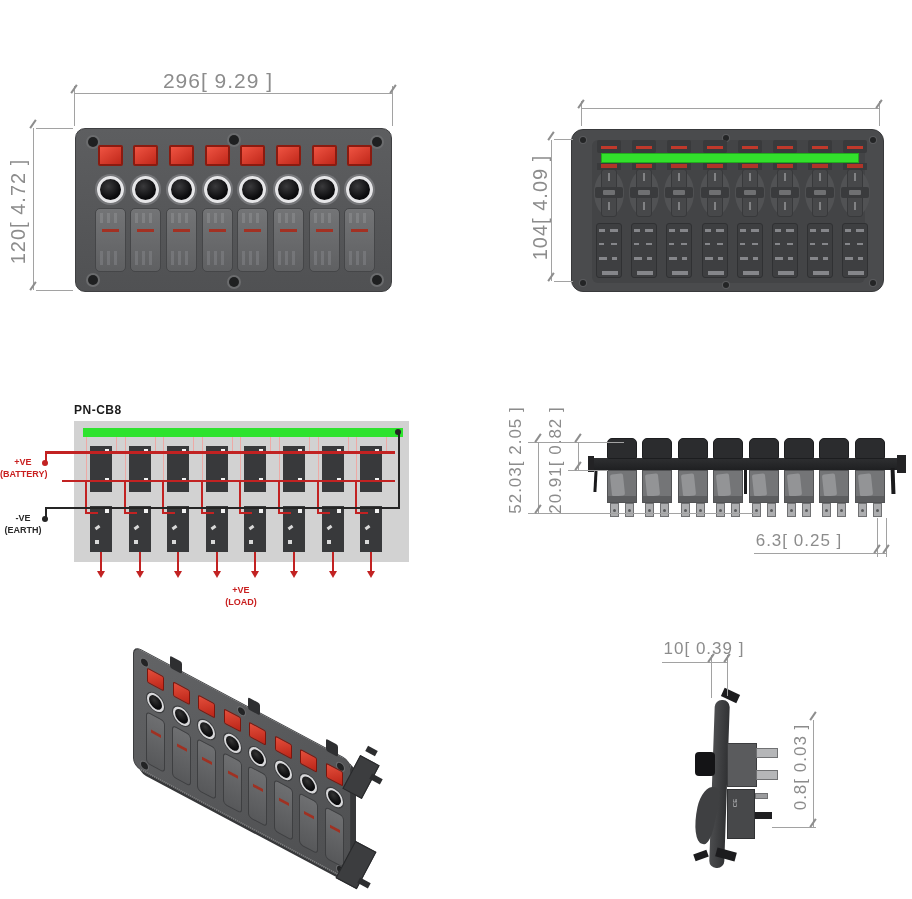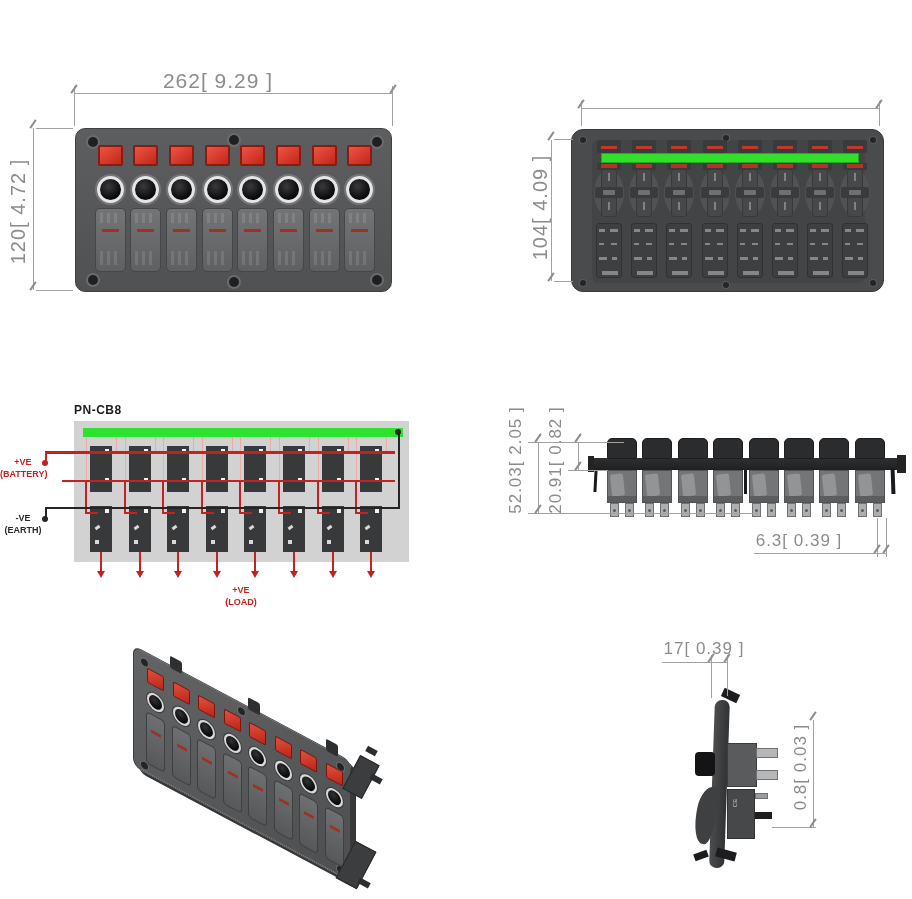--- a/index.html
+++ b/index.html
@@ -32,21 +32,21 @@
   .screw-s{position:absolute;width:6px;height:6px;border-radius:50%;background:#242526;box-shadow:0 0 0 1px #5a5b5d;}
   
   .prof{position:absolute;box-sizing:border-box;}
 </style>
 </head>
 <body>
 
 <div id="canvas">
 
 
-  <div class="dim lg" style="left:113px;top:69px;width:210px;">262[ 9.29 ]</div>
+  <div class="dim lg" style="left:113px;top:69px;width:210px;">296[ 9.29 ]</div>
   <div class="dim rot" style="left:-67px;top:200px;width:170px;">120[ 4.72 ]</div>
   <div id="front-panel">
       <div class="screw" style="position: absolute; box-sizing: border-box; left: 12px; top: 8px;"></div>
       <div class="screw" style="position: absolute; box-sizing: border-box; left: 153px; top: 6px;"></div>
       <div class="screw" style="position: absolute; box-sizing: border-box; left: 296px; top: 8px;"></div>
       <div class="screw" style="position: absolute; box-sizing: border-box; left: 12px; top: 146px;"></div>
       <div class="screw" style="position: absolute; box-sizing: border-box; left: 153px; top: 148px;"></div>
       <div class="screw" style="position: absolute; box-sizing: border-box; left: 296px; top: 146px;"></div>
       <div style="position: absolute; box-sizing: border-box; left: 21.5px; top: 16px; width: 25px; height: 21px; border-radius: 2px; background: linear-gradient(145deg, rgb(239, 84, 66), rgb(192, 39, 26)); border: 2px solid rgb(138, 27, 16);"></div>
       <div style="position: absolute; box-sizing: border-box; left: 20.5px; top: 47px; width: 27px; height: 27px; border-radius: 50%; background: radial-gradient(circle at 40% 35%, rgb(58, 58, 60), rgb(11, 11, 13) 65%); border: 3px solid rgb(230, 230, 232); box-shadow: rgb(118, 119, 122) 0px 0px 0px 2px;"></div>
@@ -412,21 +412,21 @@
     <span>-VE</span><br>
     <span>(EARTH)</span>
   </div>
   <div class="wire-label red-label" style="left:205px;top:584px;width:72px;">
     <span>+VE</span><br>
     <span>(LOAD)</span>
   </div>
 
   <div class="dim rot sm" style="left:431px;top:450px;width:170px;">52.03[ 2.05 ]</div>
   <div class="dim rot sm" style="left:471px;top:450px;width:170px;">20.91[ 0.82 ]</div>
-  <div class="dim sm" style="left:729px;top:531px;width:140px;">6.3[ 0.39 ]</div>
+  <div class="dim sm" style="left:729px;top:531px;width:140px;">6.3[ 0.25 ]</div>
   <div id="side-view" class="abs">
       <div style="position: absolute; box-sizing: border-box; left: 591px; top: 458px; width: 315px; height: 12px; background: linear-gradient(rgb(46, 47, 49), rgb(31, 32, 34));"></div>
       <div style="position: absolute; box-sizing: border-box; left: 588px; top: 456px; width: 6px; height: 16px; background: rgb(35, 35, 37);"></div>
       <div style="position: absolute; box-sizing: border-box; left: 897px; top: 455px; width: 9px; height: 18px; background: rgb(35, 35, 37);"></div>
       <div style="position: absolute; box-sizing: border-box; left: 594px; top: 470px; width: 3px; height: 22px; background: rgb(26, 26, 28); transform: rotate(3deg);"></div>
       <div style="position: absolute; box-sizing: border-box; left: 744px; top: 470px; width: 3px; height: 24px; background: rgb(26, 26, 28); transform: rotate(0deg);"></div>
       <div style="position: absolute; box-sizing: border-box; left: 891px; top: 468px; width: 4px; height: 26px; background: rgb(26, 26, 28); transform: rotate(-2deg);"></div>
       <div style="position: absolute; box-sizing: border-box; left: 607px; top: 438px; width: 30px; height: 21px; background: rgb(43, 44, 46); border: 1px solid rgb(28, 29, 31); border-radius: 5px 5px 2px 2px;"></div>
       <div style="position: absolute; box-sizing: border-box; left: 607px; top: 470px; width: 30px; height: 33px; background: rgb(116, 117, 119); border: 1px solid rgb(81, 82, 84);">
         <div style="position: absolute; box-sizing: border-box; left: 3px; top: 3px; width: 13px; height: 22px; background: rgb(147, 148, 150); border-radius: 2px; transform: rotate(-6deg);"></div>
@@ -566,21 +566,21 @@
       <div style="position: absolute; box-sizing: border-box; left: 190.5px; top: 58px; width: 19px; height: 52px; border-radius: 4px; background: linear-gradient(rgb(110, 111, 113), rgb(87, 88, 90)); border: 1px solid rgb(62, 63, 65);">
         <div style="position: absolute; box-sizing: border-box; left: 4px; top: 15px; width: 10px; height: 3px; background: rgb(160, 49, 34);"></div>
       </div>
     </div>
   <div class="abs" style="left:350px;top:758px;width:20px;height:36px;background:#3c3d3f;border:1px solid #28292b;transform:rotate(28deg);"></div>
   <div class="abs" style="left:344px;top:844px;width:22px;height:40px;background:#3c3d3f;border:1px solid #28292b;transform:rotate(28deg);"></div>
   <div class="abs" style="left:366px;top:748px;width:11px;height:6px;background:#2c2d2f;transform:rotate(28deg);"></div>
   <div class="abs" style="left:370px;top:776px;width:12px;height:6px;background:#2c2d2f;transform:rotate(28deg);"></div>
   <div class="abs" style="left:358px;top:880px;width:12px;height:6px;background:#2c2d2f;transform:rotate(28deg);"></div>
 
-  <div class="dim sm" style="left:634px;top:639px;width:140px;">17[ 0.39 ]</div>
+  <div class="dim sm" style="left:634px;top:639px;width:140px;">10[ 0.39 ]</div>
   <div class="dim rot sm" style="left:726px;top:757px;width:150px;">0.8[ 0.03 ]</div>
 
   <div class="prof" style="left:722px;top:691px;width:17px;height:9px;background:#1c1c1e;transform:rotate(25deg);"></div>
   <div class="prof" style="left:712px;top:700px;width:15px;height:168px;border-radius:7px;transform:rotate(2deg);
        background:linear-gradient(90deg,#4c4d4f,#313234);"></div>
   <div class="prof" style="left:695px;top:752px;width:20px;height:24px;border-radius:4px;background:#141416;"></div>
   <div class="prof" style="left:696px;top:786px;width:20px;height:58px;background:#3f4042;transform:rotate(12deg);
        border-radius:60% 30% 30% 60% / 40% 20% 30% 60%;"></div>
   <div class="prof" style="left:727px;top:743px;width:30px;height:44px;background:#5a5b5d;border:1px solid #3c3d3f;"></div>
   <div class="prof" style="left:727px;top:789px;width:28px;height:50px;background:#47484a;border:1px solid #303133;">

